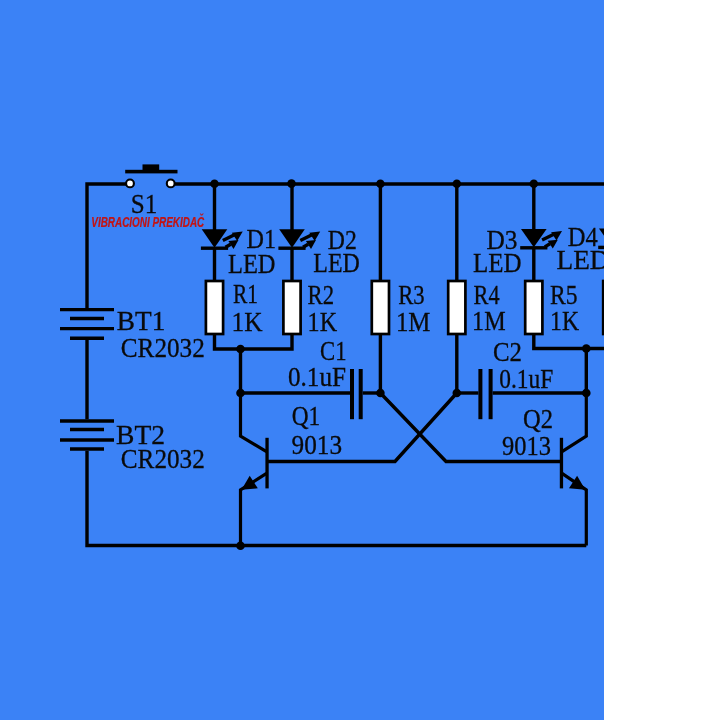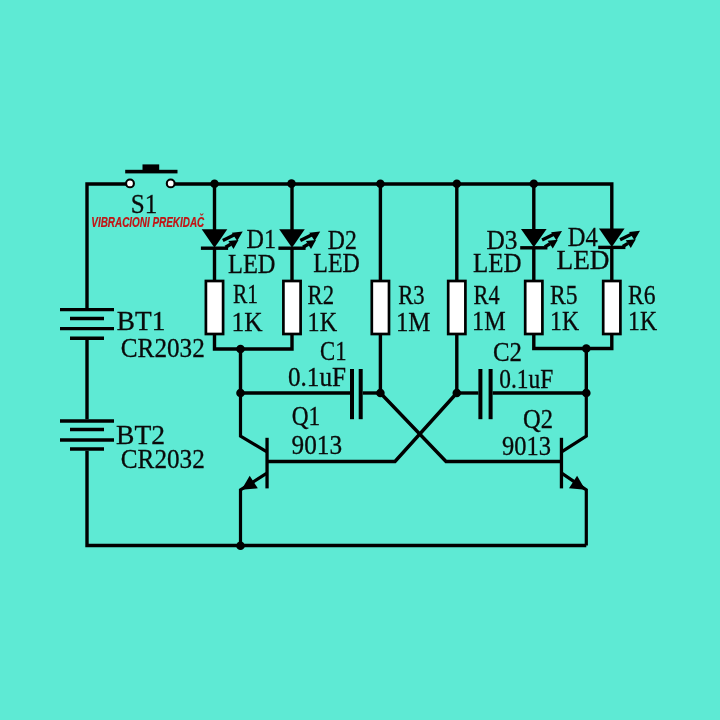--- a/index.html
+++ b/index.html
@@ -1,16 +1,16 @@
 <!DOCTYPE html>
 <html><head>
 <meta charset="utf-8">
 <style>
   html,body{margin:0;padding:0;background:#fff;}
-  #page{width:720px;height:720px;position:relative;background:#5eead4;overflow:hidden;}
+  #page{width:604px;height:720px;position:relative;background:#3b82f6;overflow:hidden;}
   svg{display:block;}
   text{font-family:"Liberation Serif",serif;font-size:27px;fill:#0a0a0a;stroke:#0a0a0a;stroke-width:0.3;}
   .red{font-family:"Liberation Sans",sans-serif;font-size:13.8px;font-weight:bold;font-style:italic;fill:#c21414;stroke:#c21414;stroke-width:0.2;}
 </style>
 </head>
 <body>
 <div id="page">
 <svg width="720" height="720" viewBox="0 0 720 720">
 <defs>
   <g id="led">

